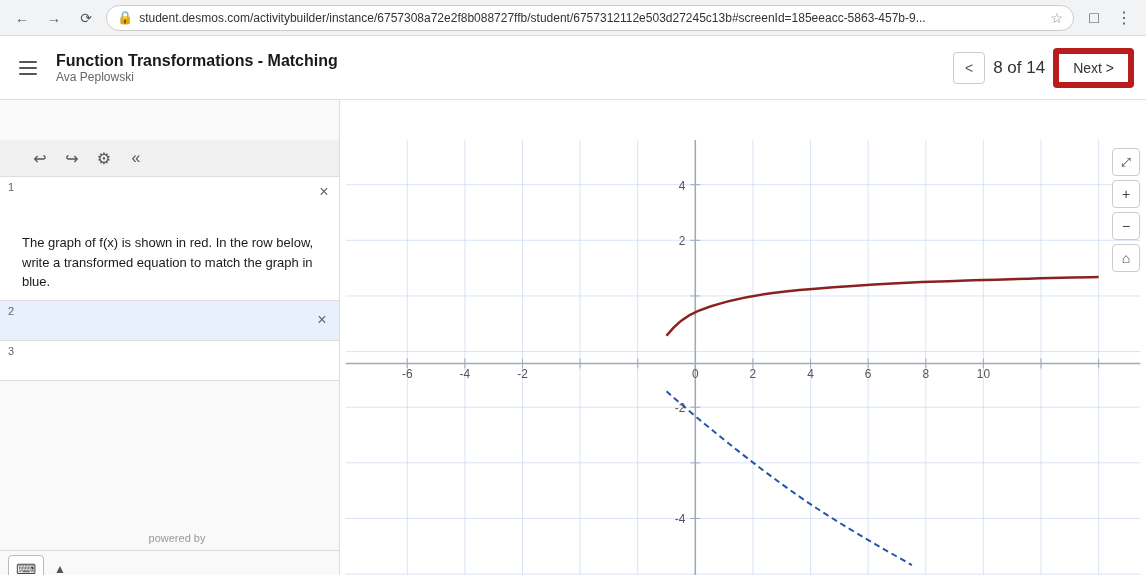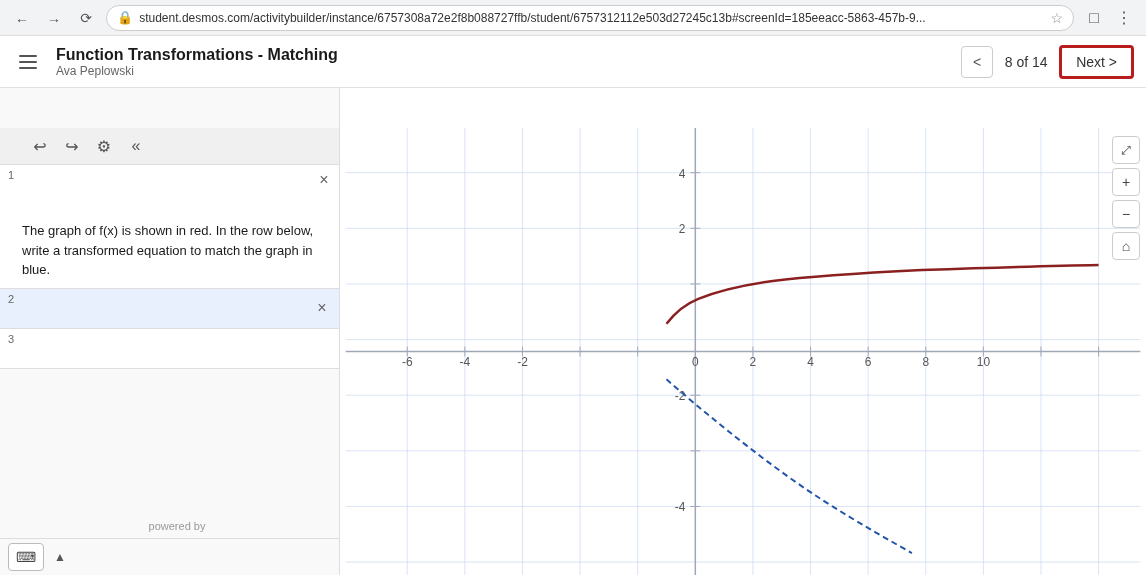--- a/index.html
+++ b/index.html
@@ -56,21 +56,21 @@
     .browser-action-btn {
       width: 24px; height: 24px;
       border: none; background: none;
       cursor: pointer; font-size: 16px; color: #555;
       display: flex; align-items: center; justify-content: center;
     }
 
     
     .app-header {
       background: #fff;
-      height: 52px;
+      height: 64px;
       display: flex;
       align-items: center;
       padding: 0 12px;
       border-bottom: 1px solid #e0e0e0;
       gap: 12px;
     }
     .hamburger-btn {
       width: 32px; height: 32px;
       border: none; background: none;
       cursor: pointer;
@@ -101,28 +101,28 @@
       width: 32px; height: 32px;
       border: 1px solid #ccc;
       background: #fff;
       border-radius: 4px;
       cursor: pointer;
       font-size: 14px;
       display: flex; align-items: center; justify-content: center;
       color: #555;
     }
     .page-indicator {
-      font-size: 14px;
+      font-size: 17px;
       color: #333;
       min-width: 50px;
       text-align: center;
     }
     .next-btn {
       background: #fff;
-      border: 3px solid #b91c1c;
+      border: 6px solid #b91c1c;
       border-radius: 4px;
       padding: 6px 14px;
       font-size: 14px;
       cursor: pointer;
       display: flex; align-items: center; gap: 4px;
       color: #333;
     }
 
     
     .main-content {

